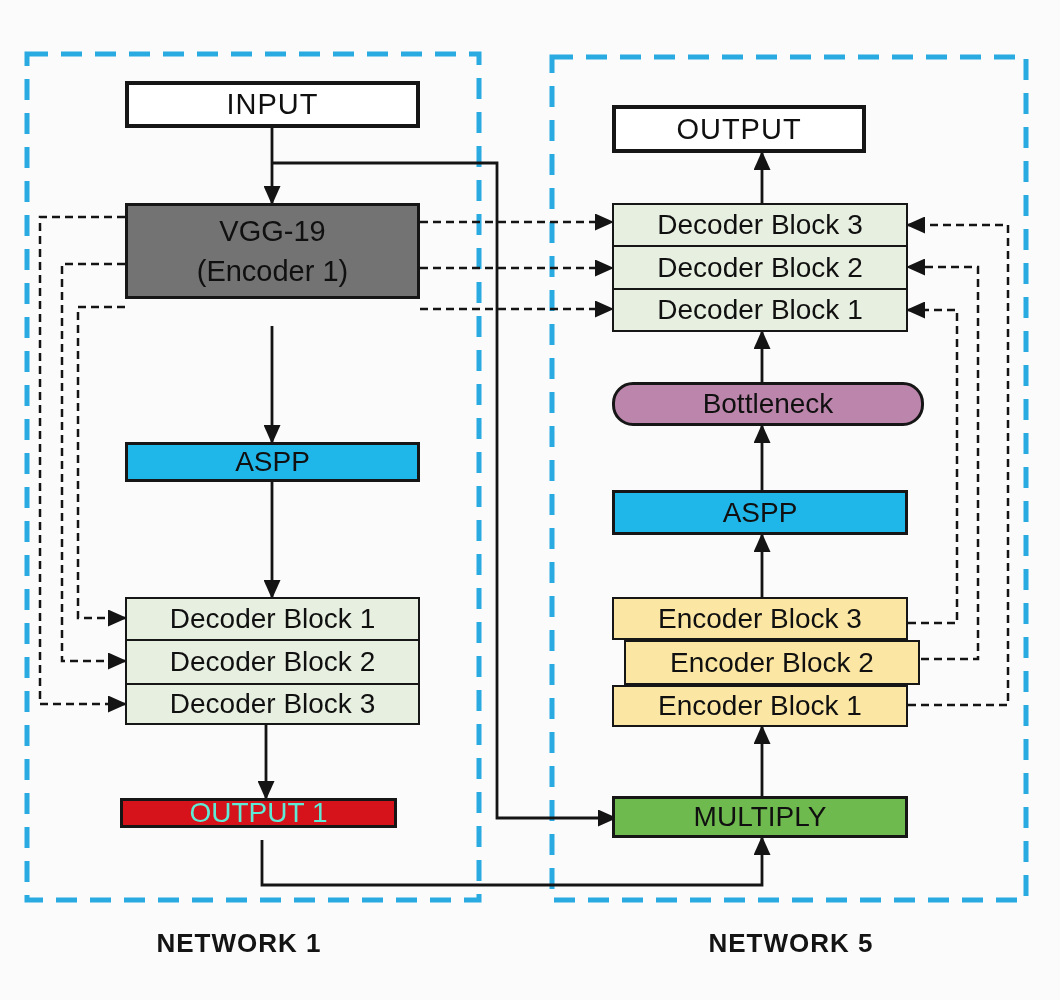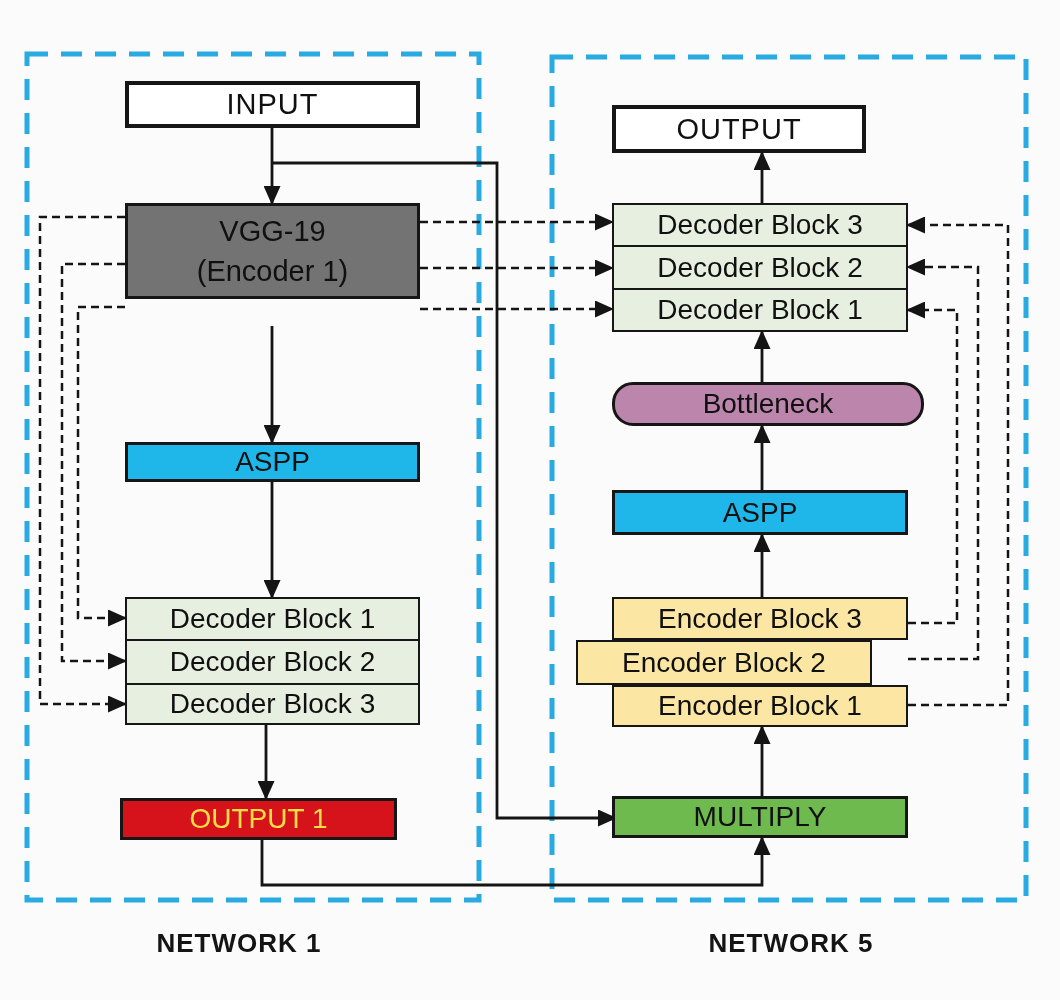--- a/index.html
+++ b/index.html
@@ -95,21 +95,21 @@
   <div class="box stackbox" style="left: 125px; top: 597px; width: 295px; height: 44px; background-color: rgb(231, 239, 224);">
     <span>Decoder Block 1</span>
   </div>
   <div class="box stackbox" style="left: 125px; top: 639px; width: 295px; height: 46px; background-color: rgb(231, 239, 224);">
     <span>Decoder Block 2</span>
   </div>
   <div class="box stackbox" style="left: 125px; top: 683px; width: 295px; height: 42px; background-color: rgb(231, 239, 224);">
     <span>Decoder Block 3</span>
   </div>
 
-  <div class="box" style="left: 120px; top: 798px; width: 277px; height: 42px; color: #fde047; background-color: rgb(214, 18, 27);">
+  <div class="box" style="left: 120px; top: 798px; width: 277px; height: 30px; color: #5eead4; background-color: rgb(214, 18, 27);">
     <span>OUTPUT 1</span>
   </div>
 
   <div class="netlabel" style="left:119px;top:928px;">NETWORK 1</div>
 
   <div class="box io" style="left: 612px; top: 105px; width: 254px; height: 48px; background-color: rgb(255, 255, 255);">
     <span>OUTPUT</span>
   </div>
 
   <div class="box stackbox" style="left: 612px; top: 203px; width: 296px; height: 44px; background-color: rgb(231, 239, 224);">
@@ -126,21 +126,21 @@
     <span>Bottleneck</span>
   </div>
 
   <div class="box" style="left: 612px; top: 490px; width: 296px; height: 45px; background-color: rgb(31, 183, 234);">
     <span>ASPP</span>
   </div>
 
   <div class="box stackbox" style="left: 612px; top: 597px; width: 296px; height: 43px; background-color: rgb(251, 231, 163); justify-content: center;">
     <span>Encoder Block 3</span>
   </div>
-  <div class="box stackbox" style="left: 576px; top: 640px; width: 296px; height: 45px; background-color: rgb(251, 231, 163);">
+  <div class="box stackbox" style="left: 624px; top: 640px; width: 296px; height: 45px; background-color: rgb(251, 231, 163);">
     <span>Encoder Block 2</span>
   </div>
   <div class="box stackbox" style="left: 612px; top: 685px; width: 296px; height: 42px; background-color: rgb(251, 231, 163);">
     <span>Encoder Block 1</span>
   </div>
 
   <div class="box" style="left: 612px; top: 796px; width: 296px; height: 42px; background-color: rgb(111, 186, 78);">
     <span>MULTIPLY</span>
   </div>
 

